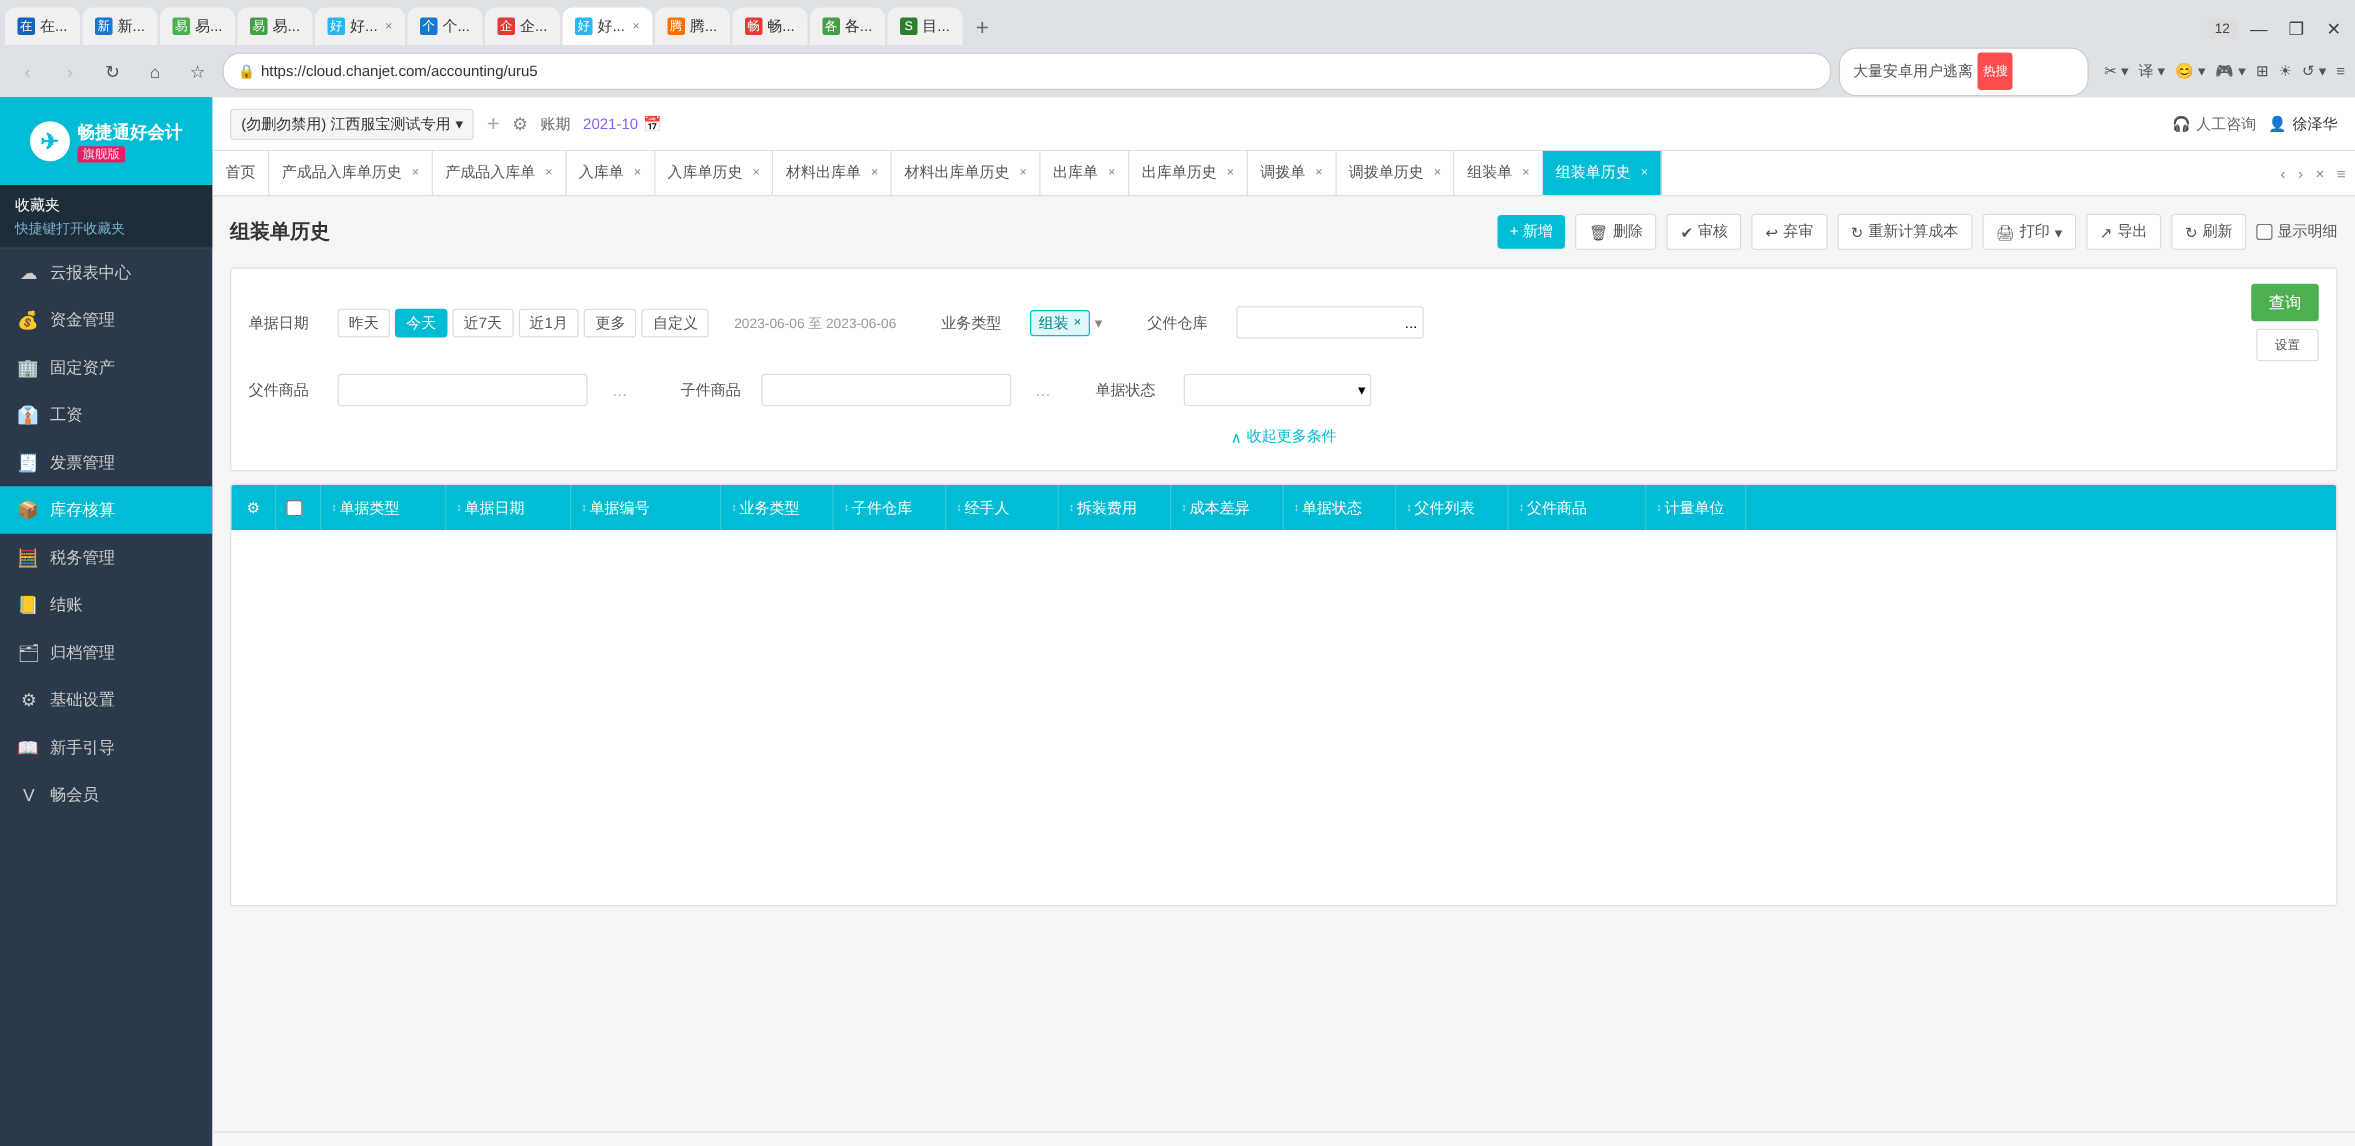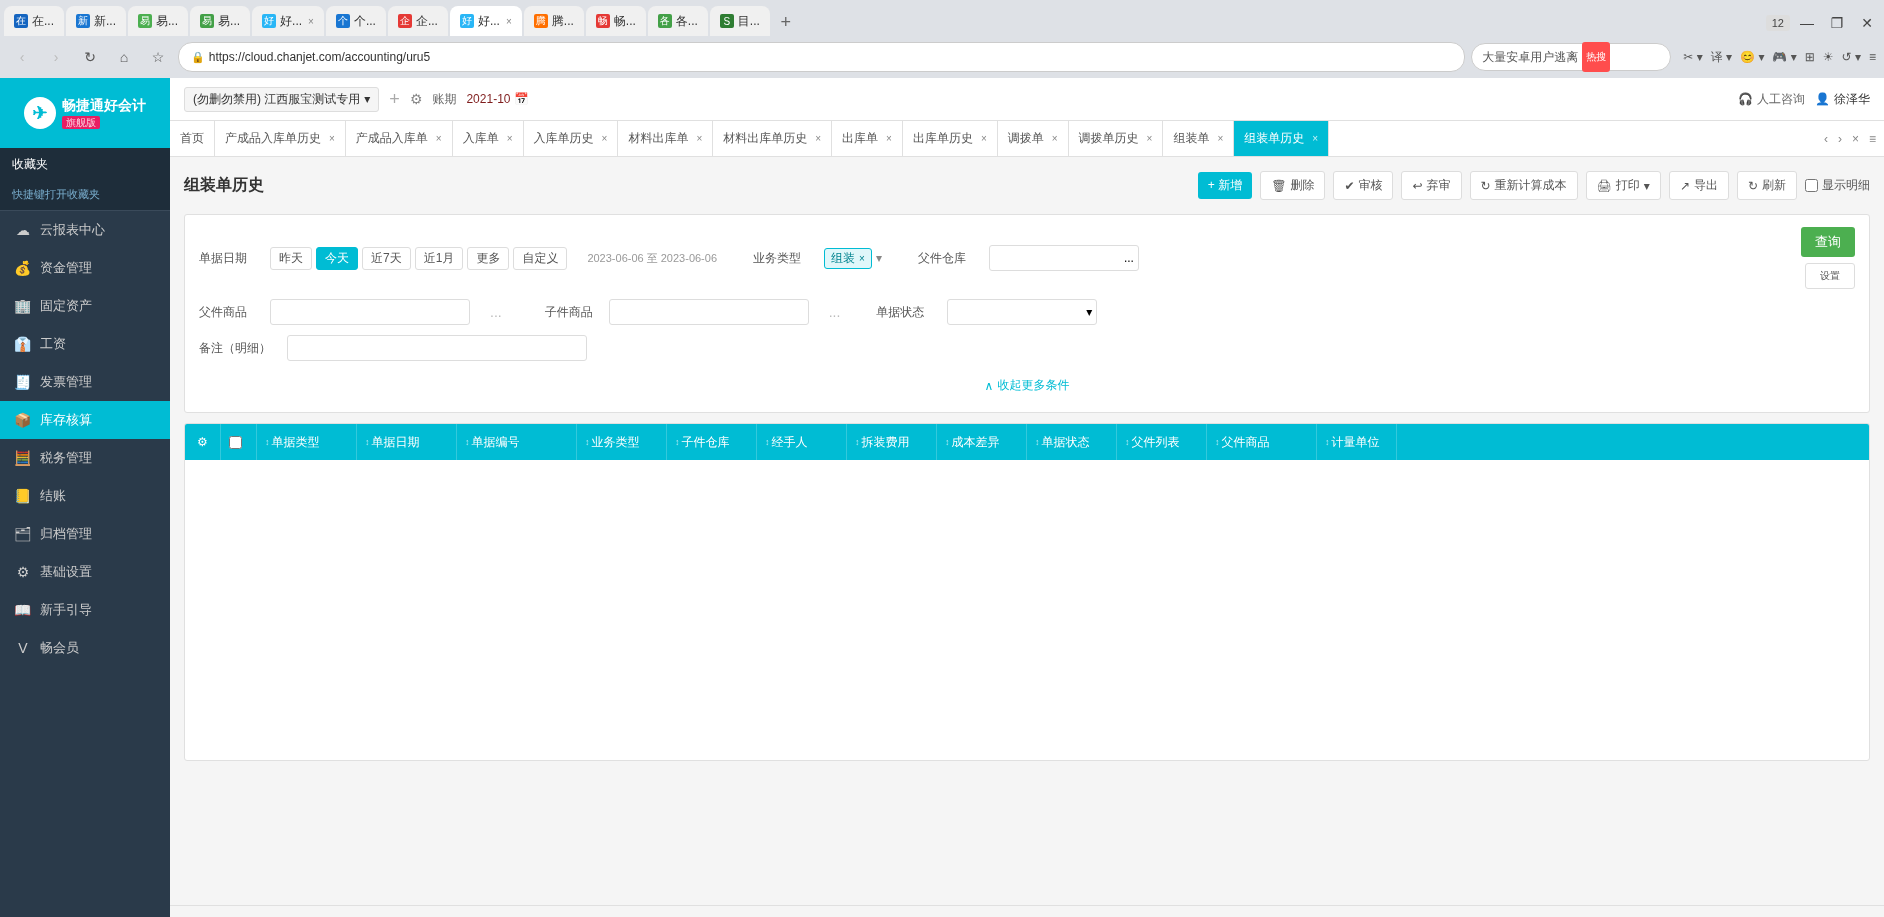--- a/index.html
+++ b/index.html
@@ -12,49 +12,49 @@
     .tab-new { width: 28px; height: 28px; display: flex; align-items: center; justify-content: center; font-size: 18px; color: #666; cursor: pointer; }
     .tab-controls { margin-left: auto; display: flex; align-items: center; gap: 4px; }
     .tab-ctrl-btn { width: 26px; height: 26px; display: flex; align-items: center; justify-content: center; font-size: 14px; color: #444; cursor: pointer; }
 
     .address-bar { display: flex; align-items: center; height: 42px; padding: 0 8px; background: #dee1e6; gap: 6px; }
     .nav-btn { width: 28px; height: 28px; display: flex; align-items: center; justify-content: center; color: #555; font-size: 14px; cursor: pointer; }
     .nav-btn.disabled { color: #bbb; }
     .url-bar { flex: 1; height: 30px; background: #fff; border-radius: 14px; display: flex; align-items: center; padding: 0 12px; font-size: 12px; color: #333; border: 1px solid #ccc; }
     .url-icon { color: #4a9; margin-right: 4px; font-size: 11px; }
     .url-text { color: #333; font-size: 12px; }
-    .search-box { height: 28px; background: #fff; border-radius: 14px; padding: 0 10px; border: 1px solid #ccc; font-size: 12px; color: #555; display: flex; align-items: center; gap: 4px; min-width: 200px; }
+    .search-box { height: 39px; background: #fff; border-radius: 14px; padding: 0 10px; border: 1px solid #ccc; font-size: 12px; color: #555; display: flex; align-items: center; gap: 4px; min-width: 200px; }
     .hot-tag { background: #ff4d4d; color: #fff; font-size: 10px; padding: 8px 4px; border-radius: 3px; }
     .toolbar-icon-btn { display: flex; align-items: center; font-size: 12px; color: #555; cursor: pointer; gap: 2px; }
 
     
     .app-layout { display: flex; height: calc(917px - 78px); }
 
     
     .sidebar { width: 170px; background: #2a3a4a; color: #fff; display: flex; flex-direction: column; flex-shrink: 0; }
     .sidebar-logo { height: 70px; background: #00bcd4; display: flex; align-items: center; justify-content: center; flex-direction: column; padding: 8px; }
     .logo-text { font-size: 14px; font-weight: bold; color: #fff; }
     .logo-sub { font-size: 10px; color: rgba(255,255,255,0.8); margin-top: 2px; background: #e91e63; padding: 1px 4px; border-radius: 2px; }
     .sidebar-bookmark { background: #1e2d3a; padding: 8px 12px; font-size: 12px; color: #aaa; cursor: pointer; border-bottom: 1px solid #3a4a5a; }
     .bookmark-title { color: #fff; font-size: 12px; }
-    .bookmark-sub { color: #7aafcf; font-size: 11px; margin-top: 14px; }
+    .bookmark-sub { color: #7aafcf; font-size: 11px; margin-top: 2px; }
     .sidebar-nav { flex: 1; overflow-y: auto; }
     .nav-item { display: flex; align-items: center; padding: 10px 14px; color: #ccc; cursor: pointer; font-size: 13px; gap: 8px; }
     .nav-item.active { background: #00bcd4; color: #fff; }
     .nav-icon { width: 18px; height: 18px; display: flex; align-items: center; justify-content: center; font-size: 14px; flex-shrink: 0; }
     .nav-label { font-size: 13px; }
 
     
     .main-content { flex: 1; display: flex; flex-direction: column; background: #f5f5f5; overflow: hidden; }
 
     
     .top-bar { background: #fff; padding: 21px 14px; display: flex; align-items: center; gap: 10px; border-bottom: 1px solid #e0e0e0; height: 40px; flex-shrink: 0; }
     .company-select { display: flex; align-items: center; gap: 4px; font-size: 12px; color: #333; background: #f5f5f5; border: 1px solid #ddd; border-radius: 3px; padding: 3px 8px; cursor: pointer; }
     .period-label { font-size: 12px; color: #666; }
-    .period-value { font-size: 12px; color: #7f1d1d; display: flex; align-items: center; gap: 4px; }
+    .period-value { font-size: 12px; color: #8b5cf6; display: flex; align-items: center; gap: 4px; }
     .top-actions { margin-left: auto; display: flex; align-items: center; gap: 10px; }
     .top-action-btn { font-size: 12px; color: #666; cursor: pointer; display: flex; align-items: center; gap: 4px; }
     .user-name { font-size: 12px; color: #333; }
 
     
     .tab-nav { background: #fff; display: flex; align-items: center; overflow-x: auto; border-bottom: 1px solid #e0e0e0; height: 36px; flex-shrink: 0; }
     .tab-nav::-webkit-scrollbar { height: 3px; }
     .page-tab { display: flex; align-items: center; padding: 0 10px; height: 36px; font-size: 12px; color: #555; white-space: nowrap; cursor: pointer; border-right: 1px solid #e0e0e0; gap: 4px; }
     .page-tab.active { background: #00bcd4; color: #fff; }
     .page-tab-close { font-size: 10px; color: #888; cursor: pointer; margin-left: 4px; }
@@ -452,24 +452,20 @@
           </div>
           <span class="filter-dots">...</span>
 
           <span class="filter-label" style="margin-left:20px;">单据状态</span>
           <div class="filter-select" style="min-width:150px;">
             <span></span>
             <span>▾</span>
           </div>
         </div>
 
-        <div class="filter-row">
-          <span class="filter-label">备注（明细）</span>
-          <input class="filter-input" style="min-width: 300px;" type="text">
-        </div>
 
         <div class="collapse-bar">
           <span>∧</span>
           <span>收起更多条件</span>
         </div>
       </div>
 
       <div class="table-container">
         <div class="table-header">
           <div class="th th-gear">

